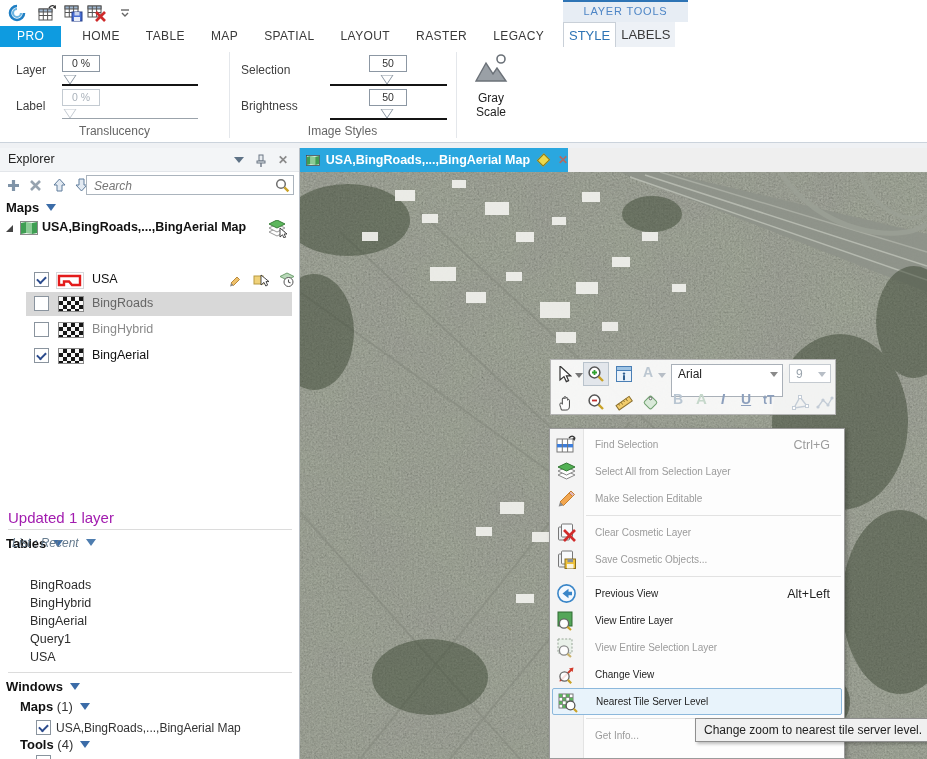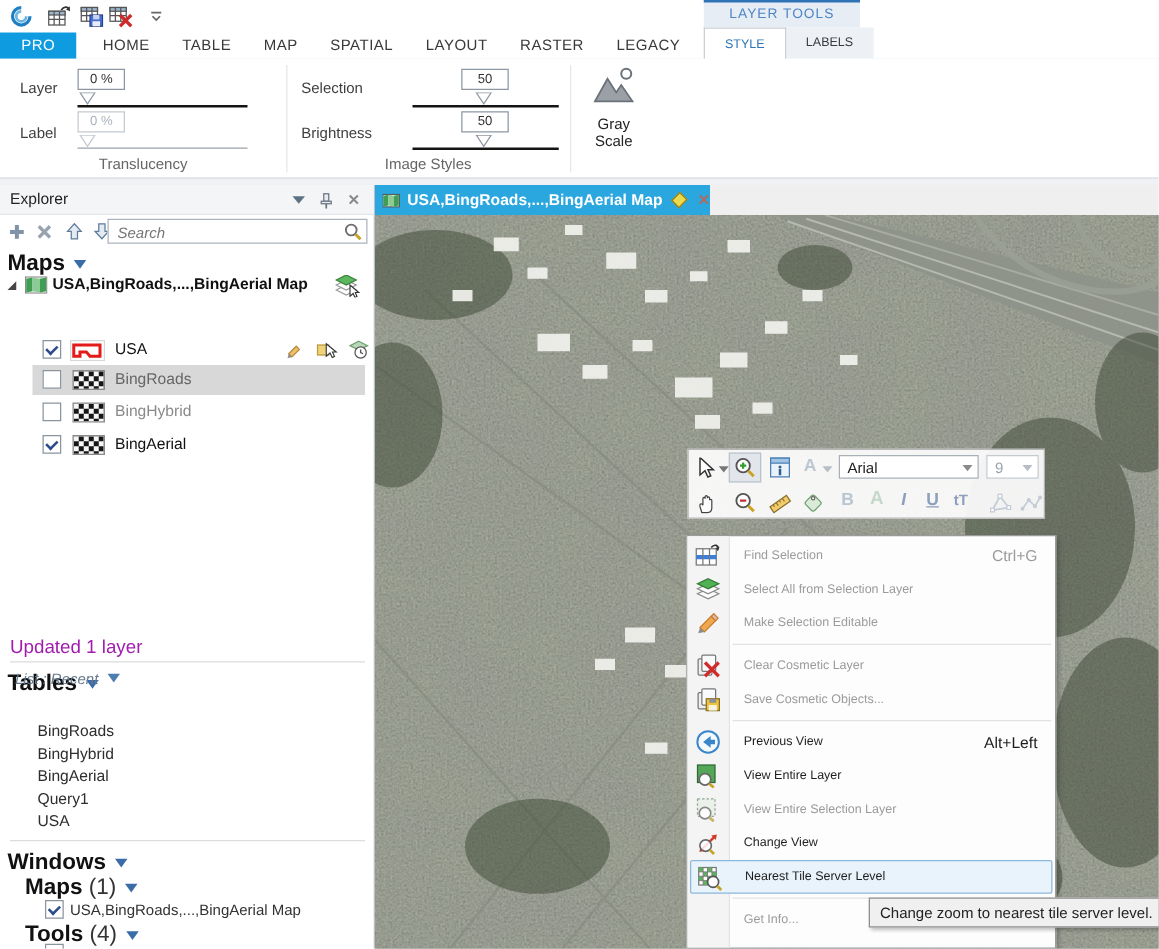--- a/index.html
+++ b/index.html
@@ -13,21 +13,21 @@
 
   
   #tabrow{position:absolute;left:0;top:26px;width:100%;height:21px;background:#fff;
           border-bottom:1px solid #DCE2E8;display:flex;}
   .tab{height:21px;line-height:21px;padding:0 13px;font-size:12px;color:#3a3a3a;letter-spacing:.4px;}
   .tab.pro{background:#0E9BE0;color:#fff;padding:0 17px;}
   #ctxhdr{position:absolute;left:563px;top:0;width:125px;height:22px;background:#E7EDF4;
           border-top:2px solid #2E74B5;box-sizing:border-box;text-align:center;
           font-size:11px;line-height:19px;color:#4E86C6;letter-spacing:.8px;}
   #ctxtabs{position:absolute;left:563px;top:22px;height:25px;display:flex;background:#EDF1F6;}
-  .ctab{height:25px;line-height:25px;padding:0 16px;font-size:10px;color:#3a3a3a;box-sizing:border-box;}
+  .ctab{height:25px;line-height:25px;padding:0 5px;font-size:13px;color:#3a3a3a;box-sizing:border-box;}
   .ctab.active{background:#fff;border:1px solid #C9D0D8;border-bottom:none;color:#2E74B5;}
 
   
   #ribbon{position:absolute;left:0;top:47px;width:100%;height:96px;background:#fff;border-bottom:1px solid #CBD3DC;box-sizing:border-box;}
   .vsep{position:absolute;top:5px;width:1px;height:86px;background:#E4E7EB;}
   .rlabel{position:absolute;font-size:12px;color:#3F3F3F;}
   .bubble{position:absolute;width:36px;height:15px;border:1px solid #8C97A3;background:#fff;
           font-size:10.5px;color:#333;text-align:center;line-height:14px;}
   .bubble.dis{border-color:#C3CAD1;color:#AAB2BB;}
   .track{position:absolute;height:2px;background:#141414;}
@@ -47,21 +47,21 @@
   #exp-header .t{position:absolute;left:8px;top:4px;font-size:12.5px;color:#222;}
   .hicon{position:absolute;top:5px;width:16px;height:14px;display:flex;align-items:center;justify-content:center;}
   .tri-dn{width:0;height:0;border-left:5px solid transparent;border-right:5px solid transparent;border-top:6px solid #5E7286;}
   .xglyph{font-size:12px;color:#8A8A8A;font-weight:bold;line-height:12px;}
   #exp-toolbar{position:absolute;left:0;top:24px;width:100%;height:27px;}
   .eicon{position:absolute;top:5px;width:18px;height:16px;display:flex;align-items:center;justify-content:center;}
   #search-box{position:absolute;left:86px;top:3px;width:208px;height:20px;border:1px solid #ABB4BD;background:#fff;box-sizing:border-box;}
   #search-box input{position:absolute;left:5px;top:1px;width:175px;height:16px;border:none;outline:none;
           font-family:"Liberation Sans",sans-serif;font-style:italic;font-size:12px;color:#444;background:transparent;}
   #search-box .mag{position:absolute;right:3px;top:2px;}
-  .secthdr{position:absolute;font-size:18px;font-weight:bold;color:#111;}
+  .secthdr{position:absolute;font-size:13px;font-weight:bold;color:#111;}
   .btri{display:inline-block;width:0;height:0;border-left:5px solid transparent;border-right:5px solid transparent;
         border-top:7px solid #3B6CA8;margin-left:7px;vertical-align:1px;}
   .trow{position:absolute;left:0;width:298px;height:24px;}
   .trow .nm{position:absolute;left:92px;top:4px;font-size:12.5px;color:#3a3a3a;}
   .trow .nm.bold{left:42px;font-weight:bold;color:#111;}
   .sel-bg{position:absolute;left:26px;top:0;width:266px;height:24px;background:#D8D8D8;}
   .cb{position:absolute;left:34px;top:4px;width:13px;height:13px;border:1px solid #8A949E;background:#fff;}
   .cb.gray{border-color:#AAB3BC;background:#F4F5F6;}
   .cb.checked::after{content:"";position:absolute;left:2px;top:2.5px;width:7px;height:4px;
         border-left:2px solid #2B4B8D;border-bottom:2px solid #2B4B8D;transform:rotate(-45deg);}
@@ -482,21 +482,21 @@
           <rect x="1.5" y="1.5" width="15" height="15" fill="#EAF2FA" stroke="#4A7FB5"></rect>
           <rect x="1.5" y="1.5" width="15" height="4" fill="#9FC4E4" stroke="#4A7FB5"></rect>
           <circle cx="9" cy="8.6" r="1.2" fill="#2F5E8F"></circle>
           <rect x="8" y="10.2" width="2" height="5" fill="#2F5E8F"></rect>
         </svg>
     </div>
     <div class="fmt" style="left:92px;top:4px;font-size:14px;color:#BCC7D1">A</div>
     <div class="mb" style="left:106px;top:10px;width:10px;height:10px">
         <div class="caret-sm" style="border-top-color:#B7BEC6"></div>
       </div>
-    <div class="combo" style="left:120px;top:4px;width:112px;height:19px">
+    <div class="combo" style="left:120px;top:4px;width:112px;height:33px">
       <span class="cv">Arial</span>
         <span class="ca"></span>
     </div>
     <div class="combo" style="left:238px;top:4px;width:42px;height:19px;border-color:#C4CAD0;color:#9aa4ad">
       <span class="cv">9</span>
         <span class="ca" style="border-top-color:#B7BEC6"></span>
     </div>
 
     <div class="mb" style="left:4px;top:31px;width:20px;height:22px">
       <svg width="16" height="17" viewBox="0 0 18 19">

